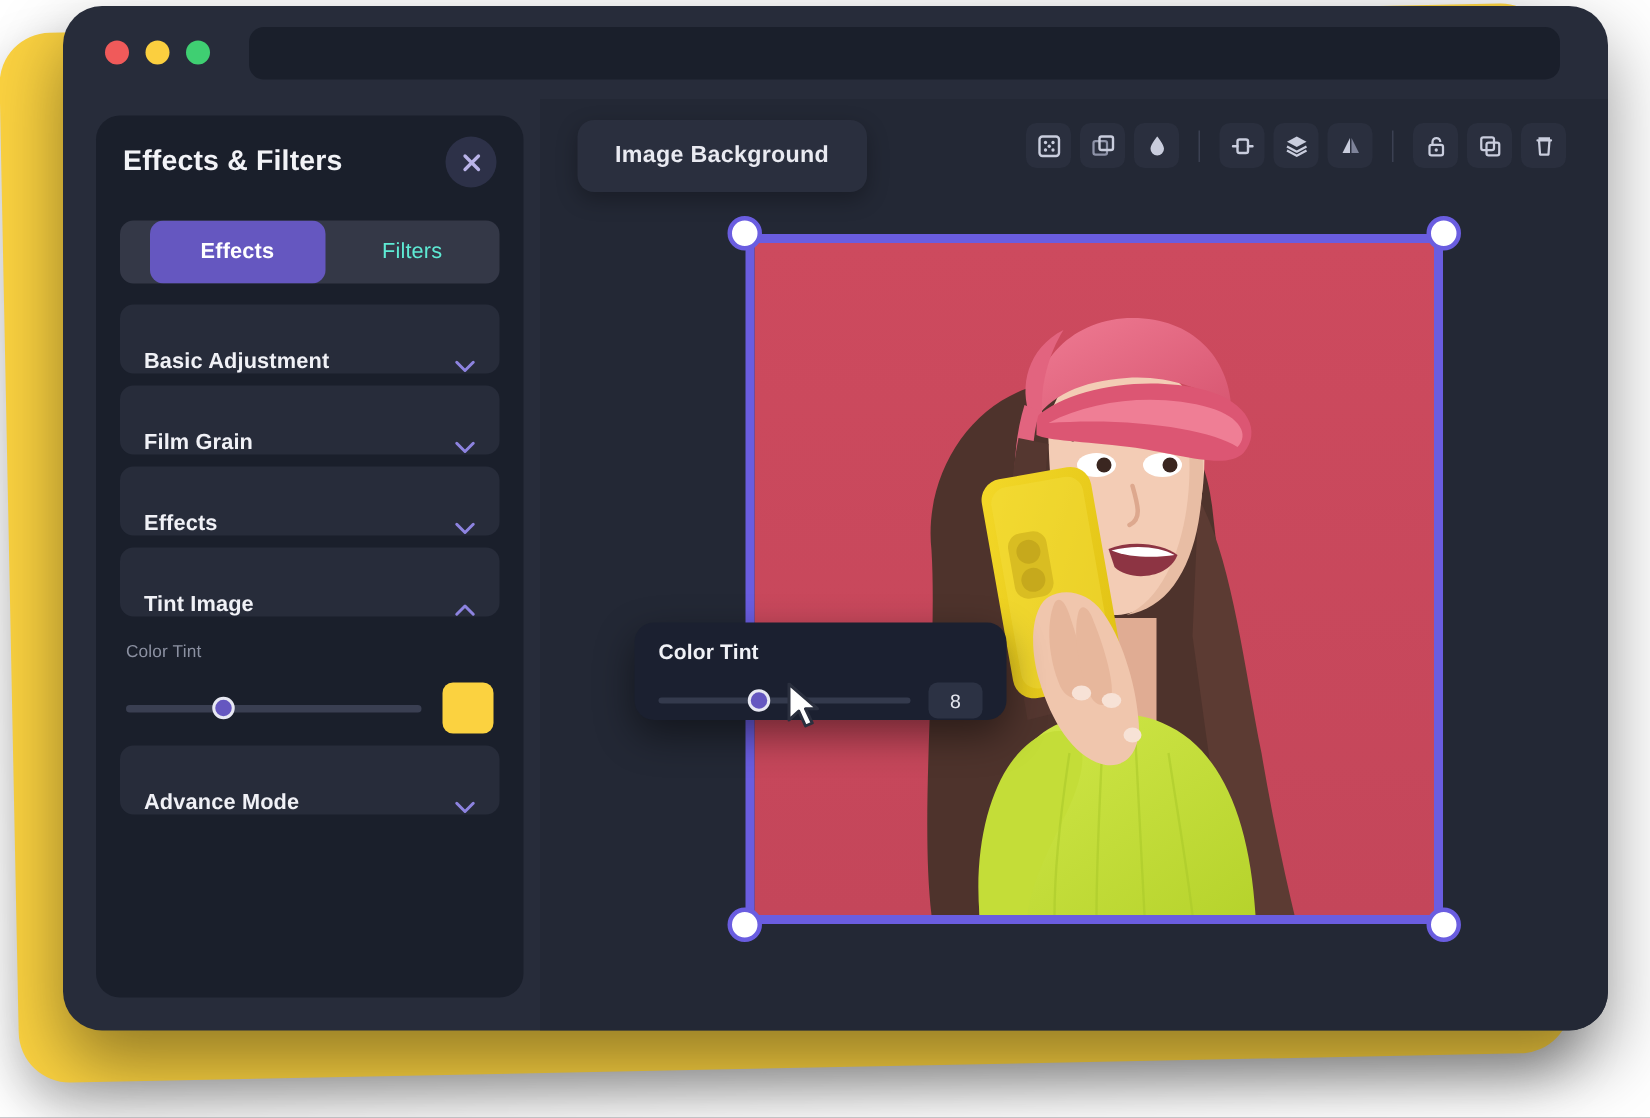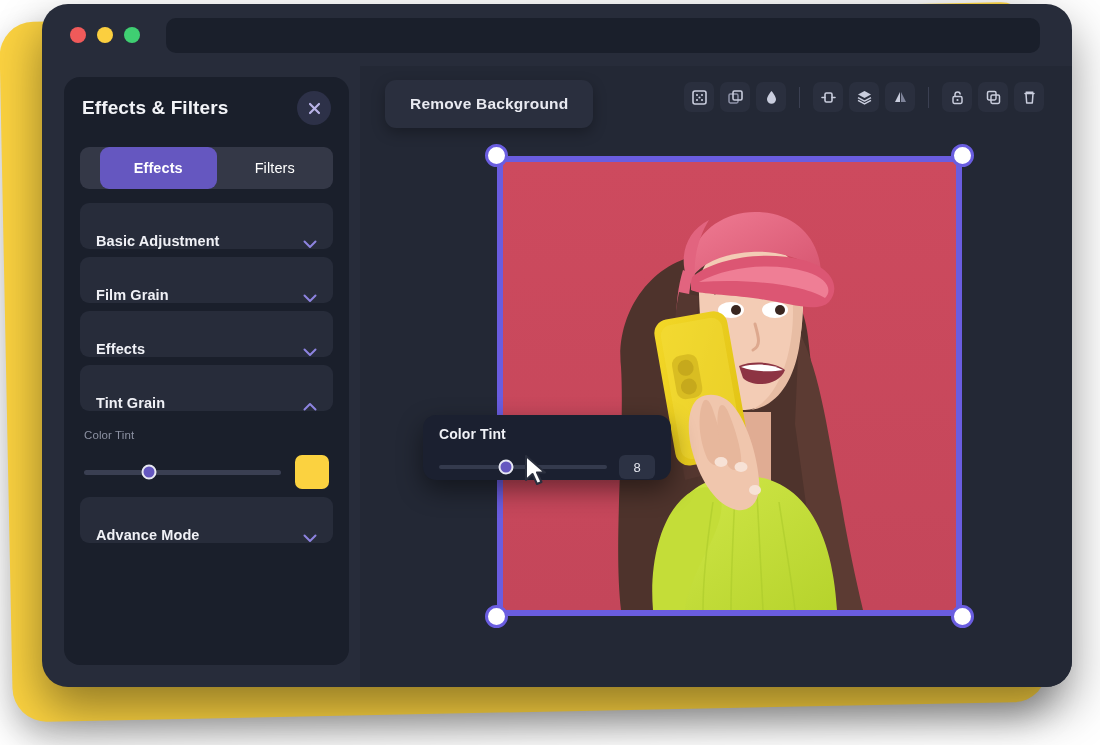--- a/index.html
+++ b/index.html
@@ -81,21 +81,21 @@
     display: flex;
     height: 42px;
     border-radius: 9px;
     overflow: hidden;
     margin-top: 8px;
     background: #343847;
   }
   .tab {
     flex: 1;
     display: flex; align-items: center; justify-content: center;
-    font-size: 14.5px; color: #ffffff; cursor: pointer;
+    font-size: 14.5px; color: #5eead4; cursor: pointer;
     letter-spacing: .1px;
   }
   .tab.active {
     background: #6557c0; color: #ffffff; font-weight: bold;
     border-radius: 9px;
   }
 
   .acc-list { margin-top: 14px; }
   .acc {
     height: 46px;
@@ -293,21 +293,21 @@
         </div>
 
         <div class="acc">
           <span class="acc-label">Effects</span>
           <svg class="chev" viewBox="0 0 14 9">
             <path d="M1.5 1.5 L7 7 L12.5 1.5" stroke="#8d83e0" stroke-width="2" fill="none" stroke-linecap="round" stroke-linejoin="round"></path>
           </svg>
         </div>
 
         <div class="acc">
-          <span class="acc-label">Tint Grain</span>
+          <span class="acc-label">Tint Image</span>
           <svg class="chev" viewBox="0 0 14 9">
             <path d="M1.5 7.5 L7 2 L12.5 7.5" stroke="#8d83e0" stroke-width="2" fill="none" stroke-linecap="round" stroke-linejoin="round"></path>
           </svg>
         </div>
 
         <div class="tint-body">
           <div class="tint-cap">Color Tint</div>
           <div class="tint-row">
             <div class="slider">
               <div class="thumb" id="side-thumb" style="left: 33%;"></div>
@@ -321,21 +321,21 @@
           <svg class="chev" viewBox="0 0 14 9">
             <path d="M1.5 1.5 L7 7 L12.5 1.5" stroke="#8d83e0" stroke-width="2" fill="none" stroke-linecap="round" stroke-linejoin="round"></path>
           </svg>
         </div>
 
       </div>
     </div>
 
     <div class="canvas">
 
-      <button class="rm-bg">Remove Background</button>
+      <button class="rm-bg">Image Background</button>
 
       <div class="toolbar">
 
         <div class="tool">
           <svg width="17" height="17" viewBox="0 0 17 17">
             <rect x="2" y="2" width="13" height="13" rx="2" stroke="#c9cddd" stroke-width="1.6" fill="none"></rect>
             <circle cx="6" cy="6" r="1.1" fill="#c9cddd"></circle>
               <circle cx="11" cy="6" r="1.1" fill="#c9cddd"></circle>
             <circle cx="8.5" cy="8.5" r="1.1" fill="#c9cddd"></circle>
             <circle cx="6" cy="11" r="1.1" fill="#c9cddd"></circle>

